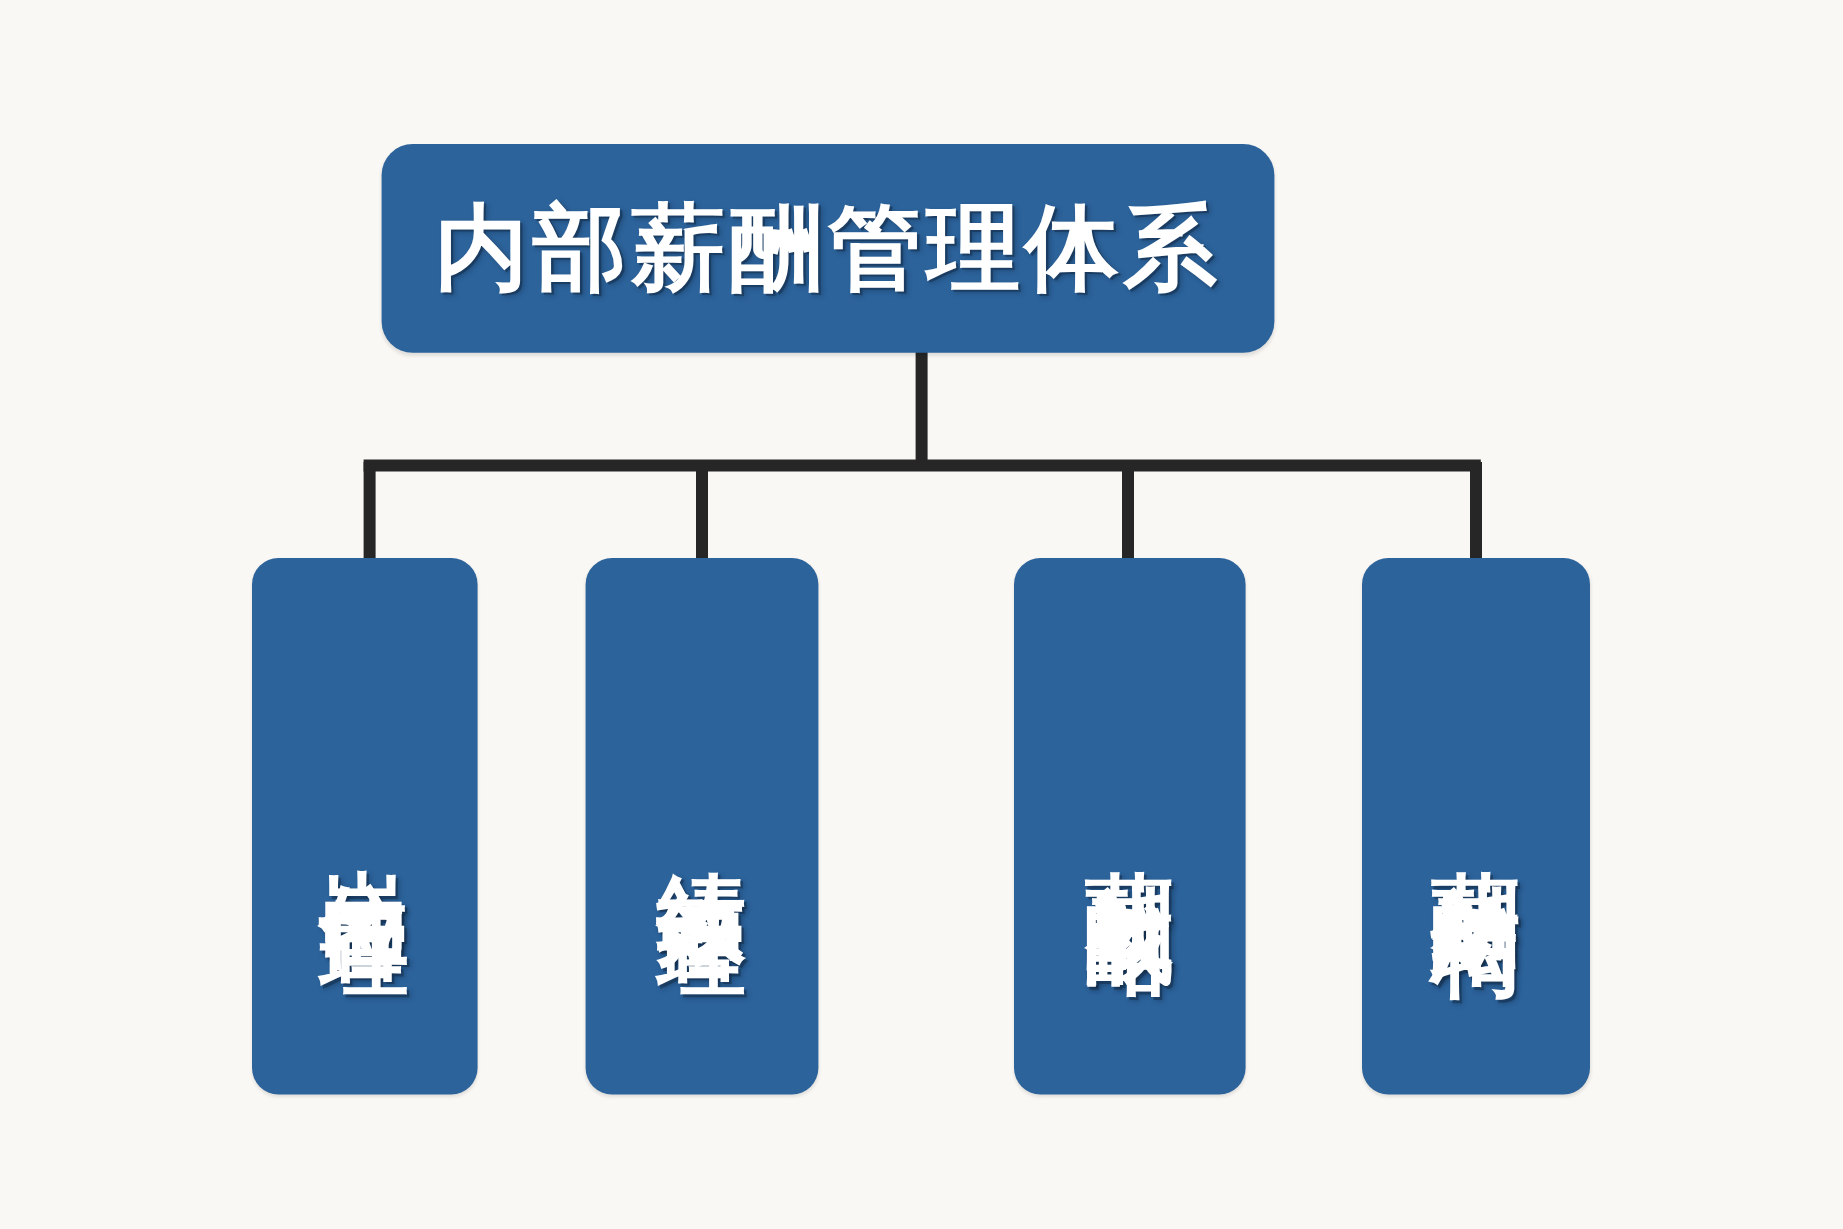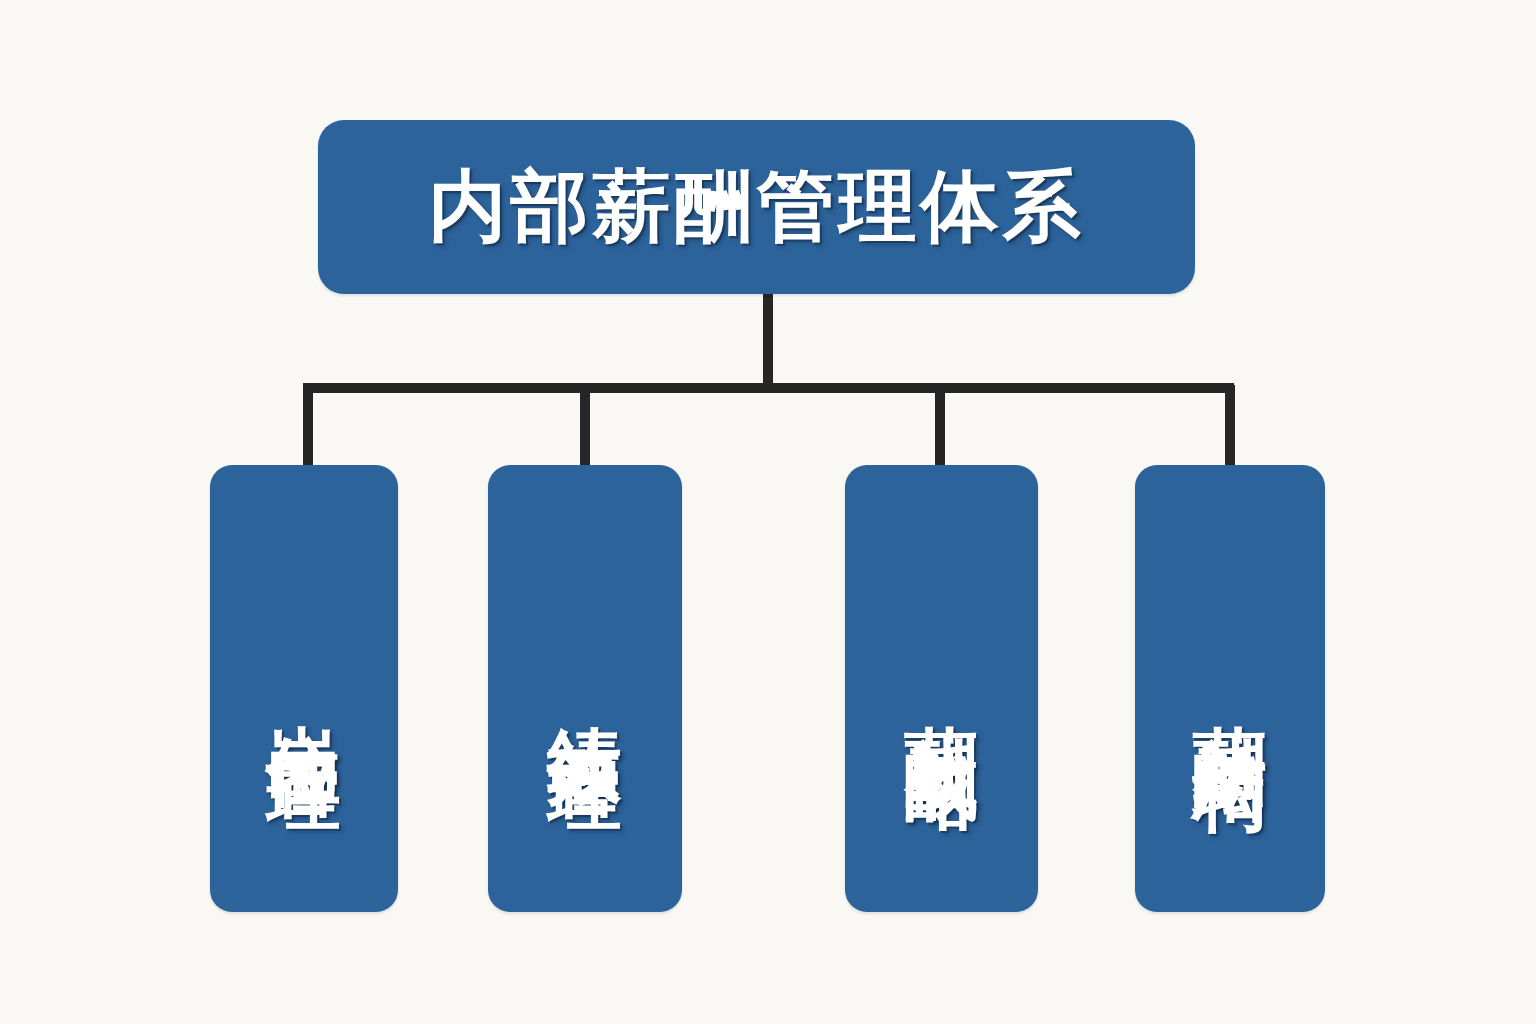--- a/index.html
+++ b/index.html
@@ -41,21 +41,21 @@
     display: flex;
     align-items: center;
     justify-content: center;
     box-shadow: 0 2px 3px rgba(0,0,0,0.10);
   }
 
   
   #node-root {
     left: 318px;
     top: 120px;
-    width: 877px;
+    width: 744px;
     height: 174px;
     border-radius: 26px;
   }
   #node-root .node-label {
     font-size: 78px;
     letter-spacing: 4px;
   }
 
   
   .node-child {

